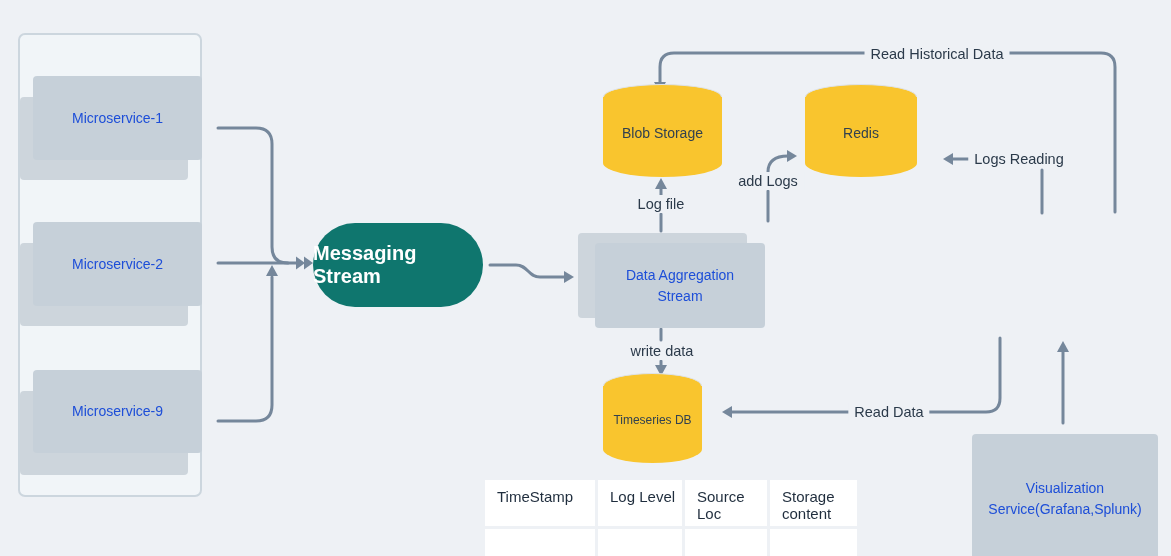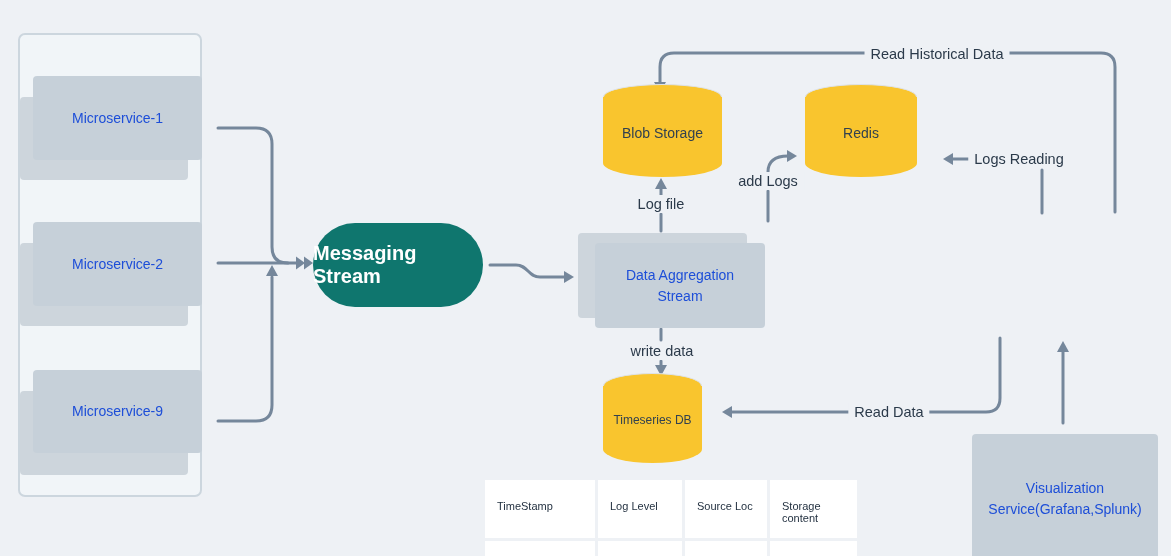--- a/index.html
+++ b/index.html
@@ -29,21 +29,21 @@
   .cyl .cyl-label{position:absolute;left:0;right:0;top:50%;transform:translateY(-38%);
     text-align:center;font-size:14px;font-weight:500;color:#32414f;}
   .cyl.small .cyl-label{font-size:12px;}
 
   .edge-label{position:absolute;transform:translate(-50%,-50%);background:#eef1f5;
     padding:1px 6px;font-size:14.5px;font-weight:500;color:#2b3a4a;white-space:nowrap;z-index:4;}
 
   table.log-table{position:absolute;left:482px;top:477px;border-collapse:separate;
     border-spacing:3px;z-index:3;}
   table.log-table th,table.log-table td{background:#ffffff;vertical-align:top;text-align:left;
-    font-size:11px;color:#1f2d3d;padding:20px 6px 4px 12px;font-weight:500;margin-top:46px;}
+    font-size:15px;color:#1f2d3d;padding:8px 6px 4px 12px;font-weight:500;margin-top:46px;}
   table.log-table th{height:34px;}
   table.log-table td{height:18px;}
   .c1{width:92px;} .c2{width:66px;} .c3{width:64px;} .c4{width:69px;}
 </style>
 </head>
 <body>
 
 <div id="canvas">
 
   <svg class="edges" width="1171" height="556" viewBox="0 0 1171 556">

